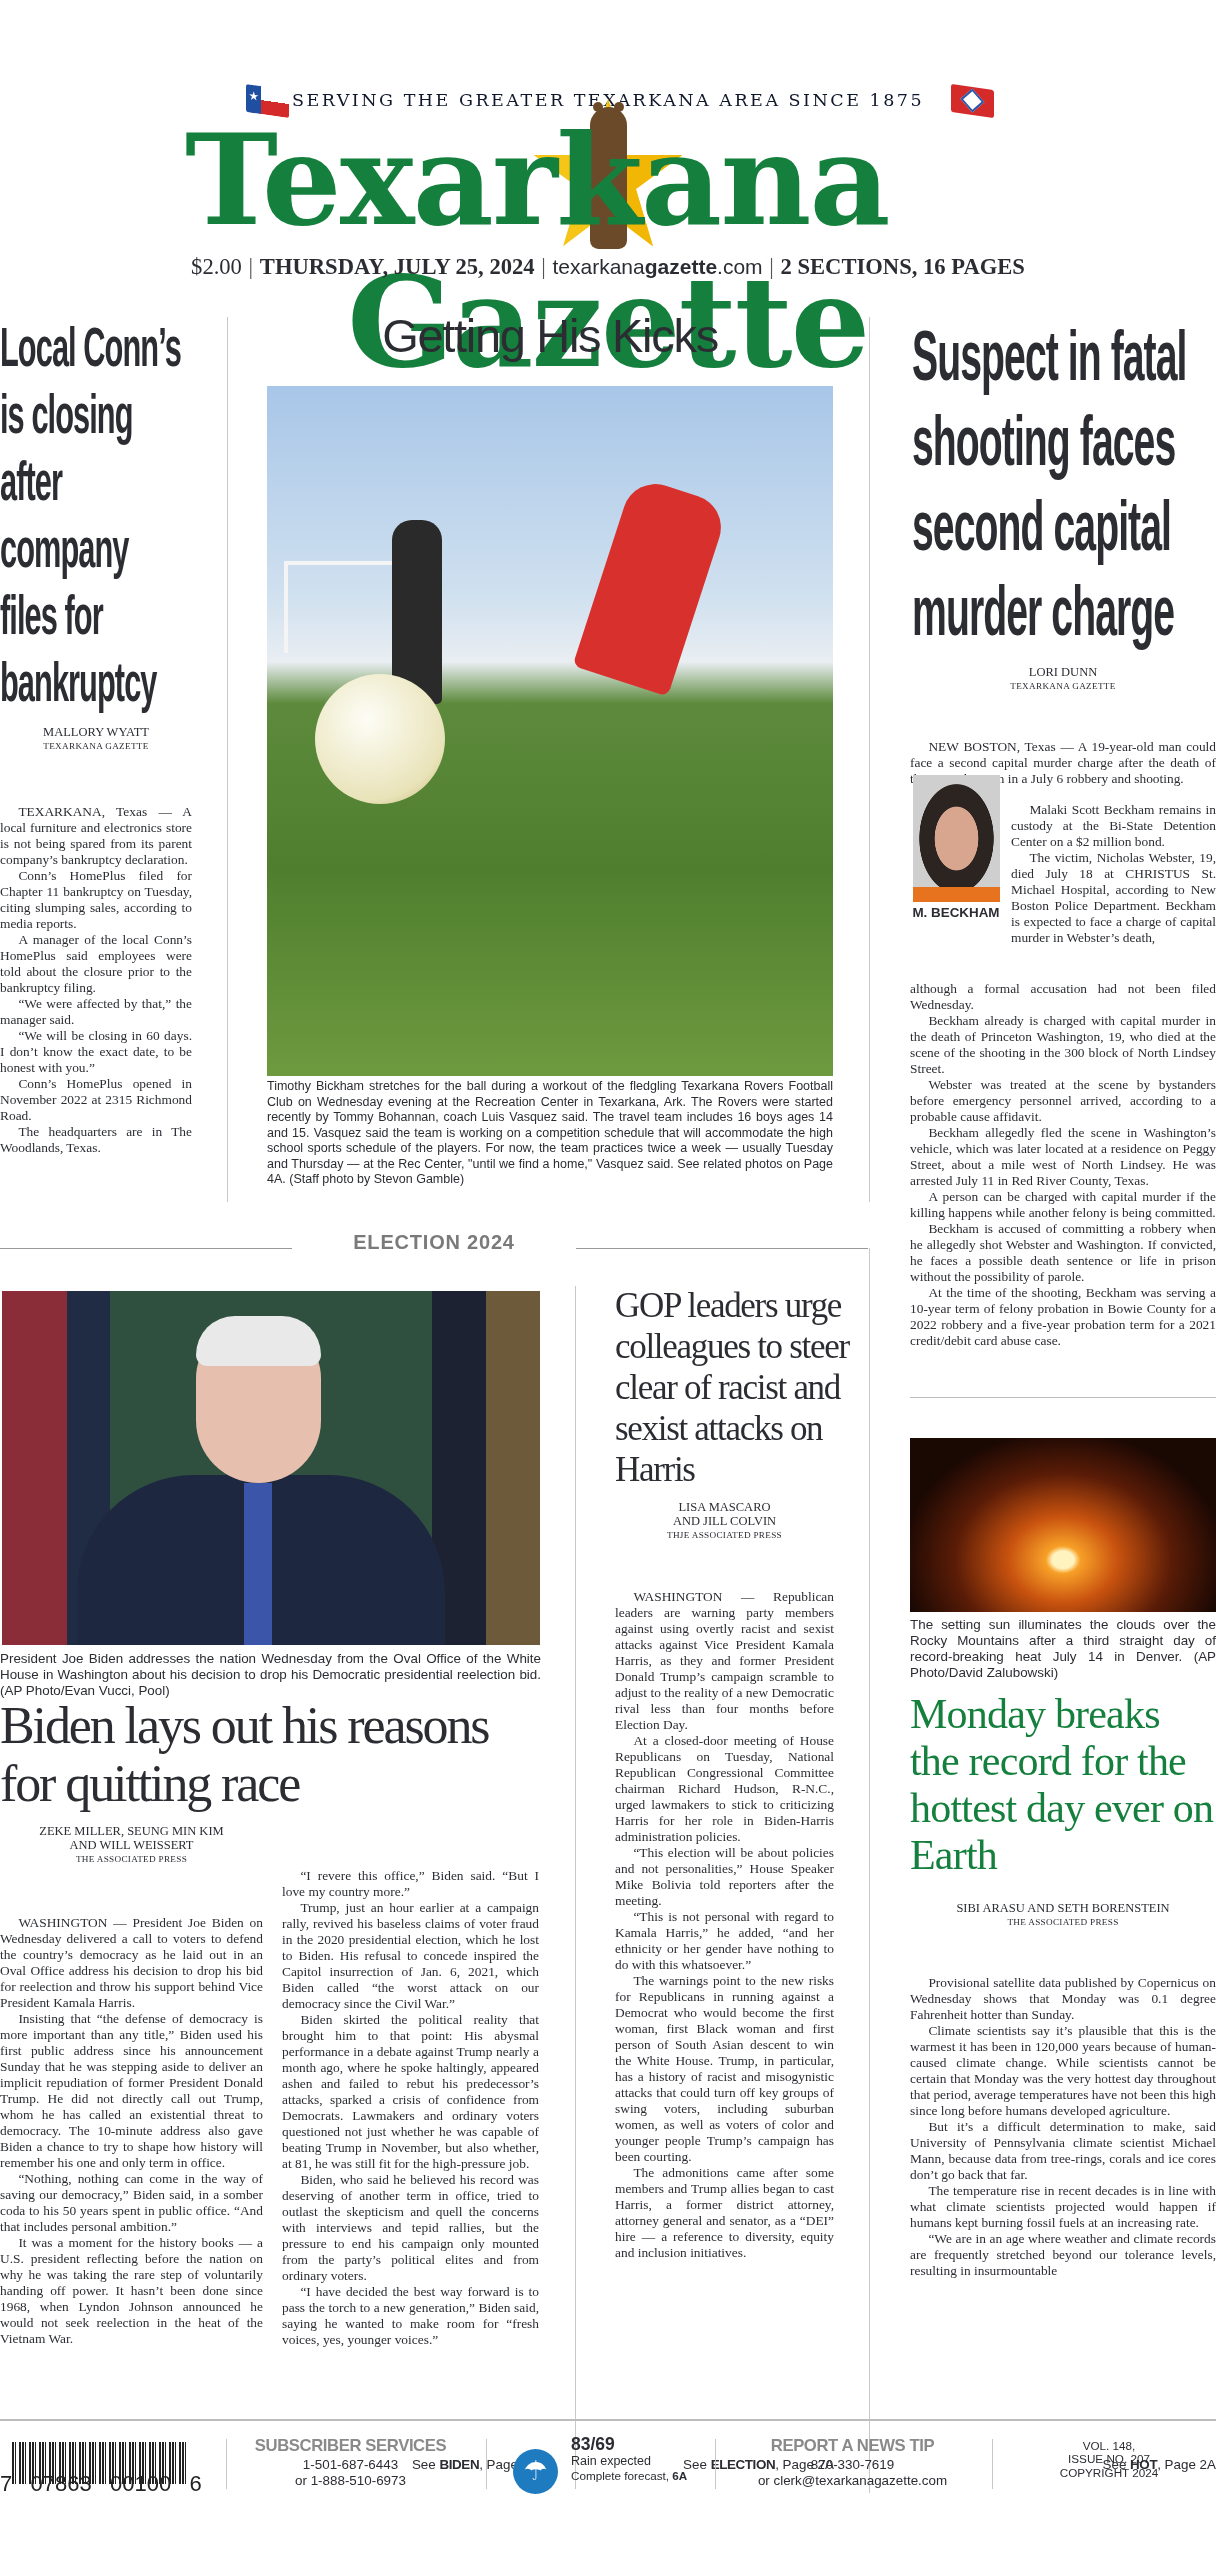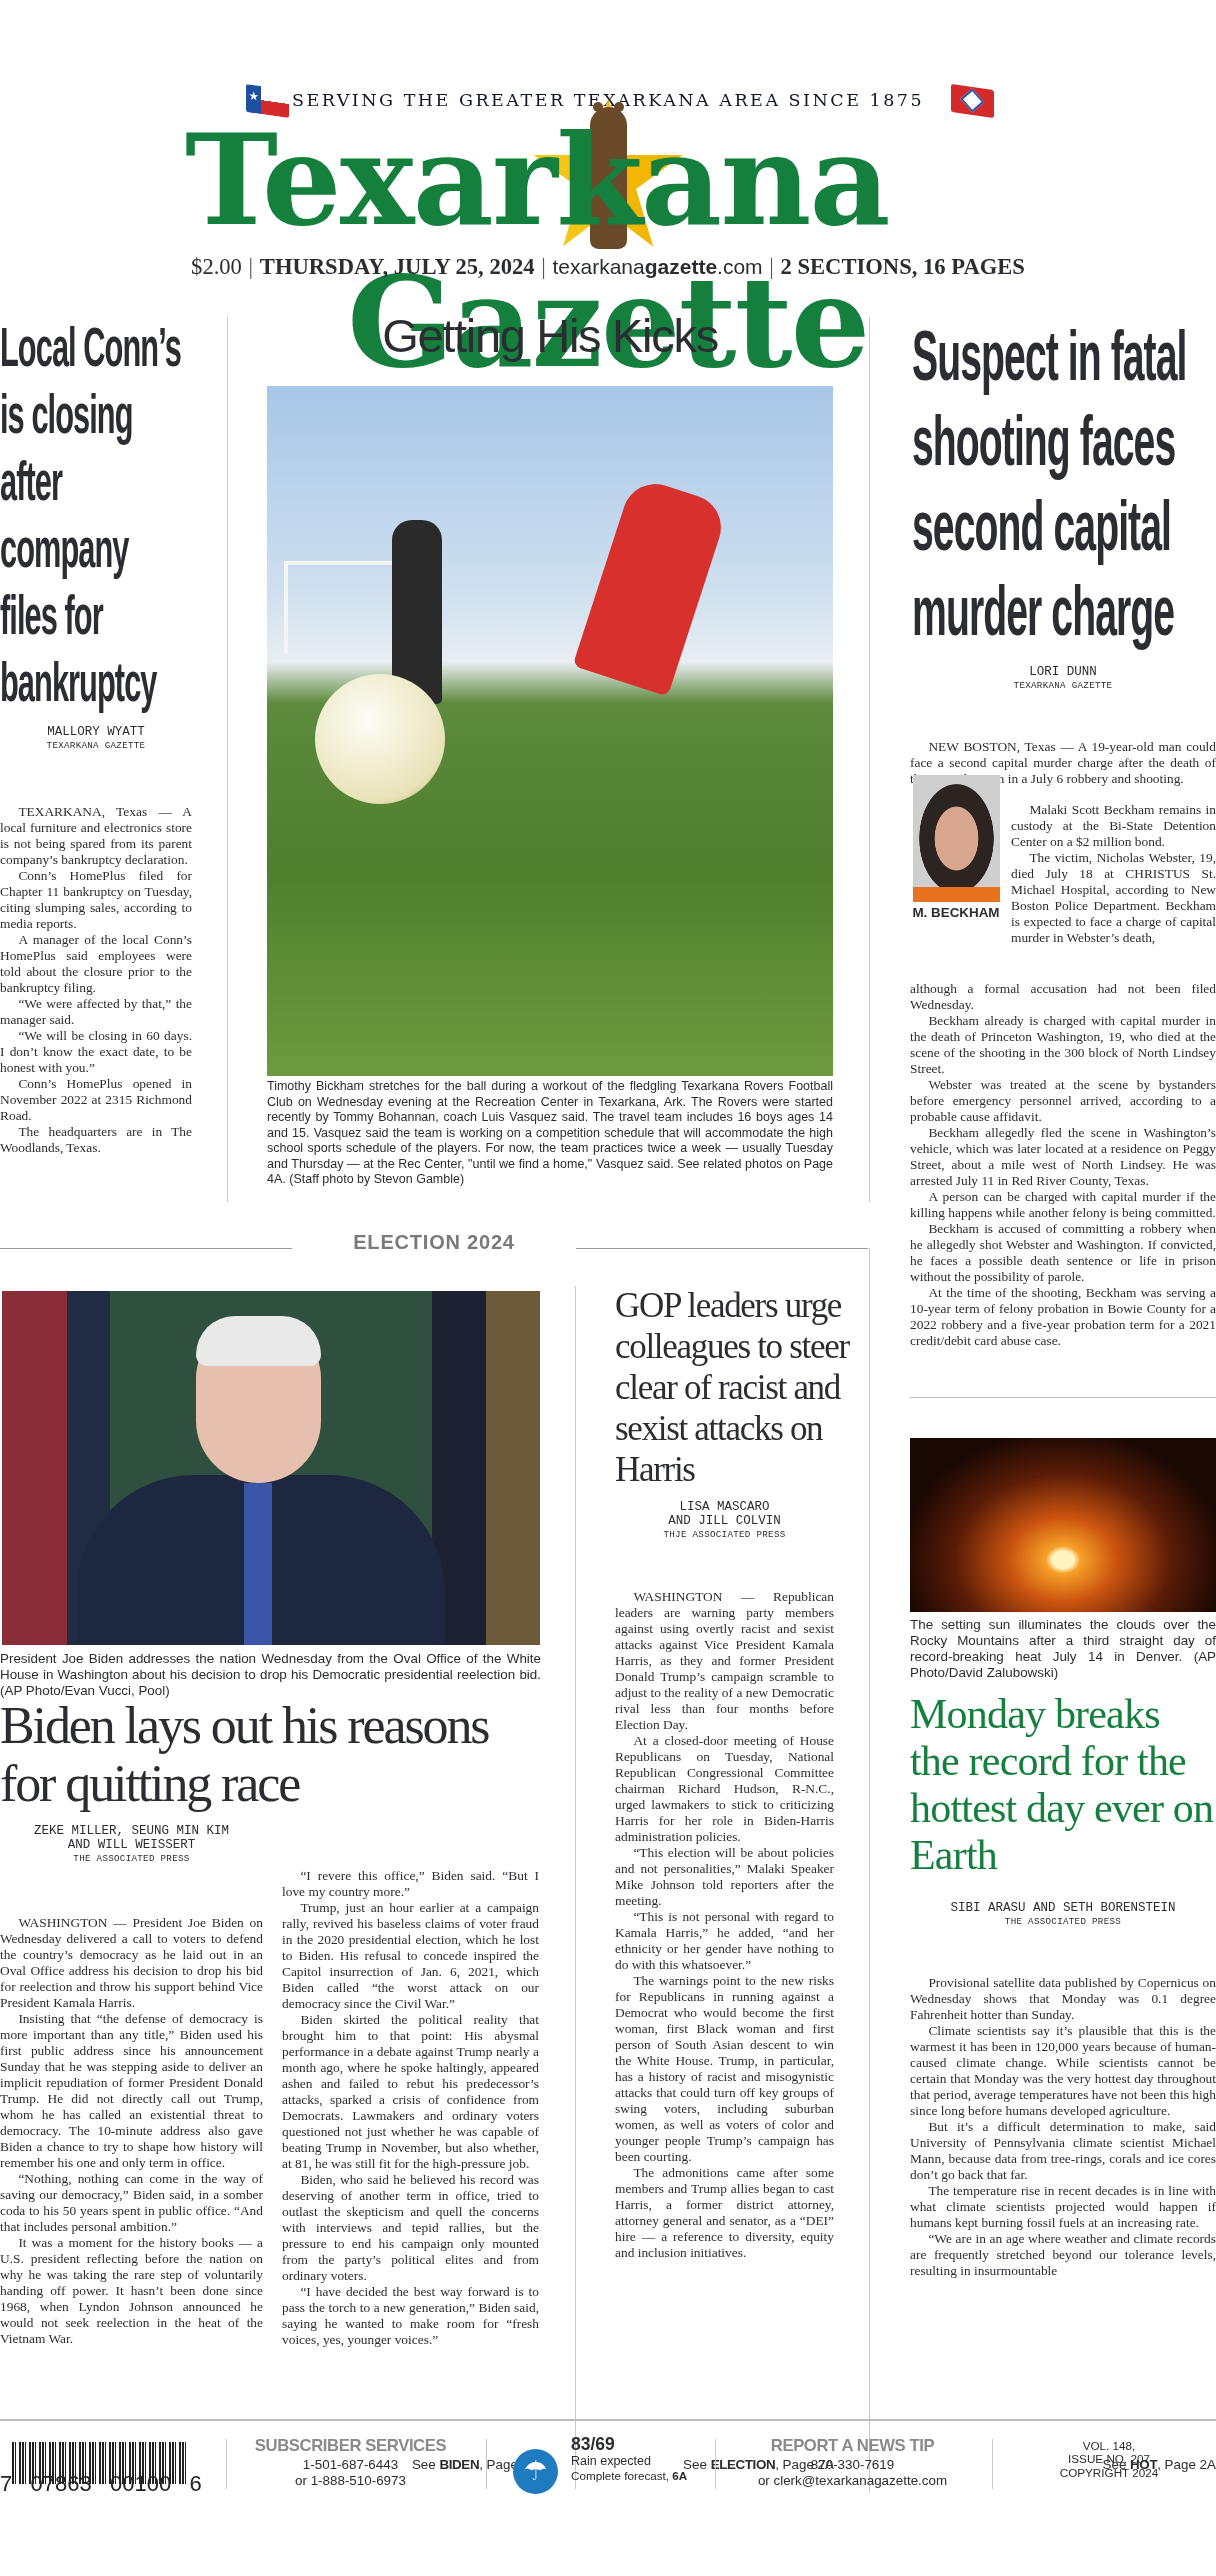--- a/index.html
+++ b/index.html
@@ -23,21 +23,21 @@
   .dateline { left: 0; width: 1216px; top: 254px; text-align: center; font-size: 22.6px; color: #2b2d33; font-family: "Liberation Serif", serif; }
   .dateline .sep { color: #555; margin: 0 6.7px; }
   .dateline b { font-weight: bold; }
   .dateline .site { font-family: "Liberation Sans", sans-serif; font-size: 21px; }
 
   
   .cond { font-family: "Liberation Sans", sans-serif; font-weight: bold; color: #2b2d33; letter-spacing: -1.7px; transform-origin: left top; }
   .hl-conns { left: 0; top: 314px; font-size: 55px; line-height: 67px; width: 334px; transform: scaleX(0.56); }
   .hl-suspect { left: 912px; top: 314px; font-size: 70px; line-height: 85px; width: 535px; transform: scaleX(0.56); }
 
-  .byline { text-align: center; font-family: Liberation Mono, monospace; font-size: 12.5px; line-height: 14px; color: #2b2d33; }
+  .byline { text-align: center; font-family: Liberation Serif, serif; font-size: 12.5px; line-height: 14px; color: #2b2d33; }
   .byline .org { font-size: 9.2px; letter-spacing: 0.3px; }
   .body { font-family: "Liberation Serif", serif; font-size: 13.4px; line-height: 16px; color: #2b2d33; text-align: justify; hyphens: auto; margin-top: 44px; }
   .body p { text-indent: 18.4px; }
   .sans-cap { font-family: "Liberation Sans", sans-serif; font-size: 12.5px; line-height: 15.5px; color: #2b2d33; text-align: justify; }
 
   .vrule { background: #c8c8c8; width: 0.8px; }
   .hrule { background: #bdbdbd; height: 1.7px; }
 
   
   .photo-soccer { left: 267px; top: 386px; width: 566px; height: 690px; overflow: hidden;
@@ -181,21 +181,21 @@
 
 <div class="abs" style="left:615px;top:1285px;width:251px;font-family:'Liberation Serif',serif;font-size:35px;line-height:41px;letter-spacing:-1.3px;color:#2b2d33;">GOP leaders urge colleagues to steer clear of racist and sexist attacks on Harris</div>
 <div class="abs byline" style="left:615px;top:1500px;width:219px;">
   <div>LISA MASCARO</div>
   <div>AND JILL COLVIN</div>
   <div class="org">THJE ASSOCIATED PRESS</div>
 </div>
 <div class="abs body" style="left:615px;top:1545px;width:219px;">
   <p>WASHINGTON — Republican leaders are warning party members against using overtly racist and sexist attacks against Vice President Kamala Harris, as they and former President Donald Trump’s campaign scramble to adjust to the reality of a new Democratic rival less than four months before Election Day.</p>
   <p>At a closed-door meeting of House Republicans on Tuesday, National Republican Congressional Committee chairman Richard Hudson, R-N.C., urged lawmakers to stick to criticizing Harris for her role in Biden-Harris administration policies.</p>
-  <p>“This election will be about policies and not personalities,” Malaki Speaker Mike Johnson told reporters after the meeting.</p>
+  <p>“This election will be about policies and not personalities,” House Speaker Mike Bolivia told reporters after the meeting.</p>
   <p>“This is not personal with regard to Kamala Harris,” he added, “and her ethnicity or her gender have nothing to do with this whatsoever.”</p>
   <p>The warnings point to the new risks for Republicans in running against a Democrat who would become the first woman, first Black woman and first person of South Asian descent to win the White House. Trump, in particular, has a history of racist and misogynistic attacks that could turn off key groups of swing voters, including suburban women, as well as voters of color and younger people Trump’s campaign has been courting.</p>
   <p>The admonitions came after some members and Trump allies began to cast Harris, a former district attorney, attorney general and senator, as a “DEI” hire — a reference to diversity, equity and inclusion initiatives.</p>
 </div>
 <div class="abs see" style="left:615px;top:2457px;width:219px;"><span>See</span> <b>ELECTION</b><span>, Page 2A</span></div>
 
 <div class="abs photo-sunset"></div>
 <div class="abs sans-cap" style="left:910px;top:1617px;width:306px;font-size:13.4px;line-height:16px;">The setting sun illuminates the clouds over the Rocky Mountains after a third straight day of record-breaking heat July 14 in Denver. (AP Photo/David Zalubowski)</div>
 <div class="abs" style="left:910px;top:1691px;width:307px;font-family:'Liberation Serif',serif;font-size:42px;line-height:47px;letter-spacing:-0.8px;color:#15803d;">Monday breaks the record for the hottest day ever on Earth</div>
 <div class="abs byline" style="left:910px;top:1901px;width:306px;">

